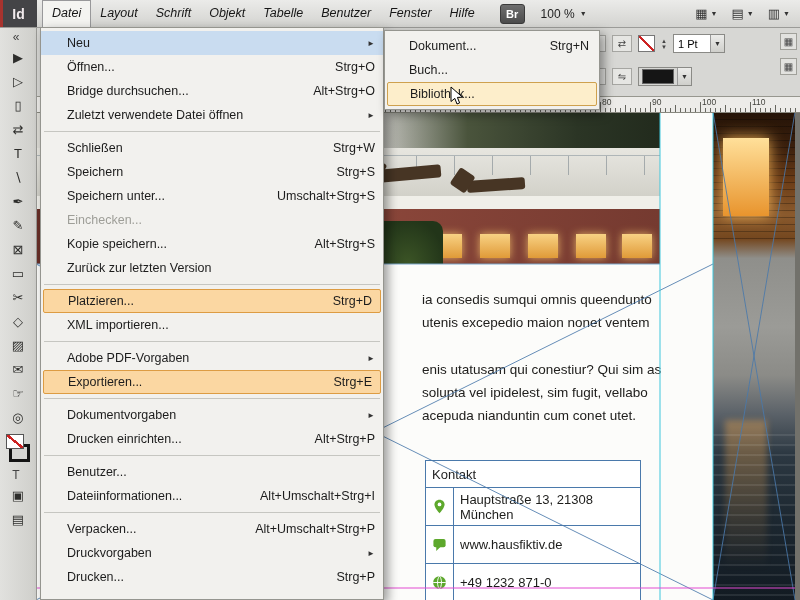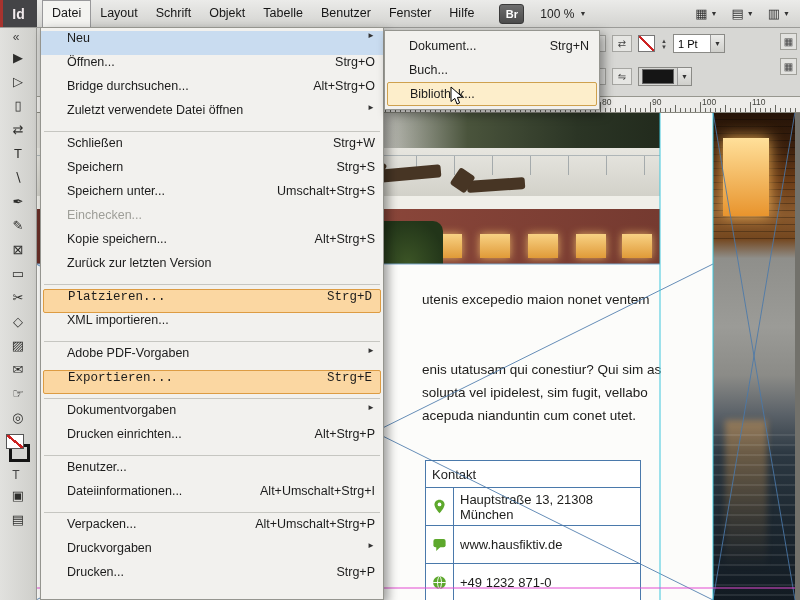--- a/index.html
+++ b/index.html
@@ -4,21 +4,21 @@
 <style>
   html,body{margin:0;padding:0;background:#777;}
   .stage{position:relative;width:800px;height:600px;overflow:hidden;background:#a6a6a2;
          font-family:"Liberation Sans",sans-serif;-webkit-font-smoothing:antialiased;}
   
   .appbar{position:absolute;top:0;left:0;right:0;height:27px;background:linear-gradient(#ebebe9,#d3d3d0);
           border-bottom:1px solid #9b9b98;display:flex;align-items:center;z-index:30;}
   .id-logo{width:37px;height:27px;background:#444447;color:#f0e9ec;font-weight:bold;font-size:14px;
            display:flex;align-items:center;justify-content:center;box-shadow:inset 3px 0 0 #a8332e;}
   .mb-items{display:flex;align-items:center;margin-left:5px;height:27px;}
-  .mb-item{padding:0 9px;font-size:12.5px;height:27px;line-height:27px;color:#161616;}
+  .mb-item{padding:0 9px;font-size:12.5px;height:27px;line-height:27px;color:#161616;font-style:italic;}
   .mb-item.active{background:#f4f4f1;border:1px solid #98989a;border-bottom:none;line-height:25px;}
   .br-button{margin-left:16px;width:23px;height:18px;background:linear-gradient(#6e6e6e,#4c4c4c);
              border:1px solid #3a3a3a;border-radius:3px;color:#fff;font-size:11px;font-weight:bold;
              display:flex;align-items:center;justify-content:center;}
   .zoom-ctl{margin-left:16px;font-size:12px;color:#222;display:flex;align-items:center;gap:5px;}
   .zoom-ctl .dd{font-size:7px;color:#333;}
   .appbar-right{margin-left:auto;display:flex;align-items:center;gap:14px;padding-right:10px;}
   .icon-group{display:flex;align-items:center;gap:3px;font-size:13px;color:#333;}
   .icon-group .dd{font-size:7px;}
   
@@ -90,25 +90,25 @@
   .rs-window{position:absolute;left:10px;top:26px;width:46px;height:78px;
     background:linear-gradient(#ffe09a,#e8942d);box-shadow:0 0 14px rgba(255,190,90,.9);}
   .rs-reflect{position:absolute;left:0;bottom:0;width:100%;height:34%;
     background:repeating-linear-gradient(180deg,rgba(255,255,255,.09) 0 2px,transparent 2px 10px);}
   .rs-glow{position:absolute;left:12px;bottom:30px;width:42px;height:150px;filter:blur(3px);
     background:linear-gradient(180deg,rgba(255,175,80,.38),rgba(255,175,80,0));}
   .guides{position:absolute;left:0;top:0;pointer-events:none;}
   
   .menu{position:absolute;left:40px;top:27px;width:344px;bottom:0;background:#f2f1ee;border:1px solid #95958f;
         box-shadow:4px 4px 10px rgba(0,0,0,.4);z-index:40;padding-top:3px;box-sizing:border-box;}
-  .mi{height:24px;display:flex;align-items:flex-start;padding:0 8px 0 26px;font-size:12.5px;color:#1c1c1c;box-sizing:border-box;}
+  .mi{height:24px;display:flex;align-items:center;padding:0 8px 0 26px;font-size:12.5px;color:#1c1c1c;box-sizing:border-box;}
   .mi .sc{margin-left:auto;padding-left:26px;}
   .mi .arrow{margin-left:auto;font-size:8px;color:#333;}
   .mi.open{background:#c9dcf0;}
-  .mi.hl{background:#fbd7a2;border:1px solid #dd9c43;border-radius:2px;margin:0 2px;padding-left:24px;font-family:Liberation Mono, monospace;}
+  .mi.hl{background:#fbd7a2;border:1px solid #dd9c43;border-radius:2px;margin:0 2px;padding-left:24px;}
   .mi.disabled{color:#9e9e98;}
   .msep{height:1px;background:#c6c6c1;margin:4px 3px;}
   .submenu{position:absolute;left:384px;top:30px;width:216px;background:#f2f1ee;border:1px solid #95958f;
            box-shadow:4px 4px 10px rgba(0,0,0,.4);z-index:41;padding:3px 0;box-sizing:border-box;}
   .smi{height:24px;display:flex;align-items:center;padding:0 10px 0 24px;font-size:12.5px;color:#1c1c1c;box-sizing:border-box;}
   .smi .sc{margin-left:auto;}
   .smi.hover{background:#fdeecb;border:1px solid #cfa14e;border-radius:2px;margin:0 2px;padding-left:22px;}
   .cursor{position:absolute;left:450px;top:86px;z-index:60;}
 </style>
 </head>
@@ -389,20 +389,21 @@
         <div class="ph-win" style="left:396px;"></div>
         <div class="ph-win" style="left:444px;"></div>
         <div class="ph-win" style="left:492px;"></div>
         <div class="ph-win" style="left:540px;"></div>
         <div class="ph-win" style="left:586px;"></div>
       </div>
       <div class="ph-hedge"></div>
     </div>
 
     <div class="para" id="para1" style="left:386px;top:176px;">
+        <div>ia consedis sumqui omnis queendunto</div>
         <div>utenis excepedio maion nonet ventem</div>
       </div>
     <div class="para" id="para2" style="left:386px;top:246px;">
         <div>enis utatusam qui conestiur? Qui sim as</div>
         <div>solupta vel ipidelest, sim fugit, vellabo</div>
         <div>acepuda nianduntin cum conet utet.</div>
       </div>
 
     <div class="ktable">
       <div class="khead">Kontakt</div>

